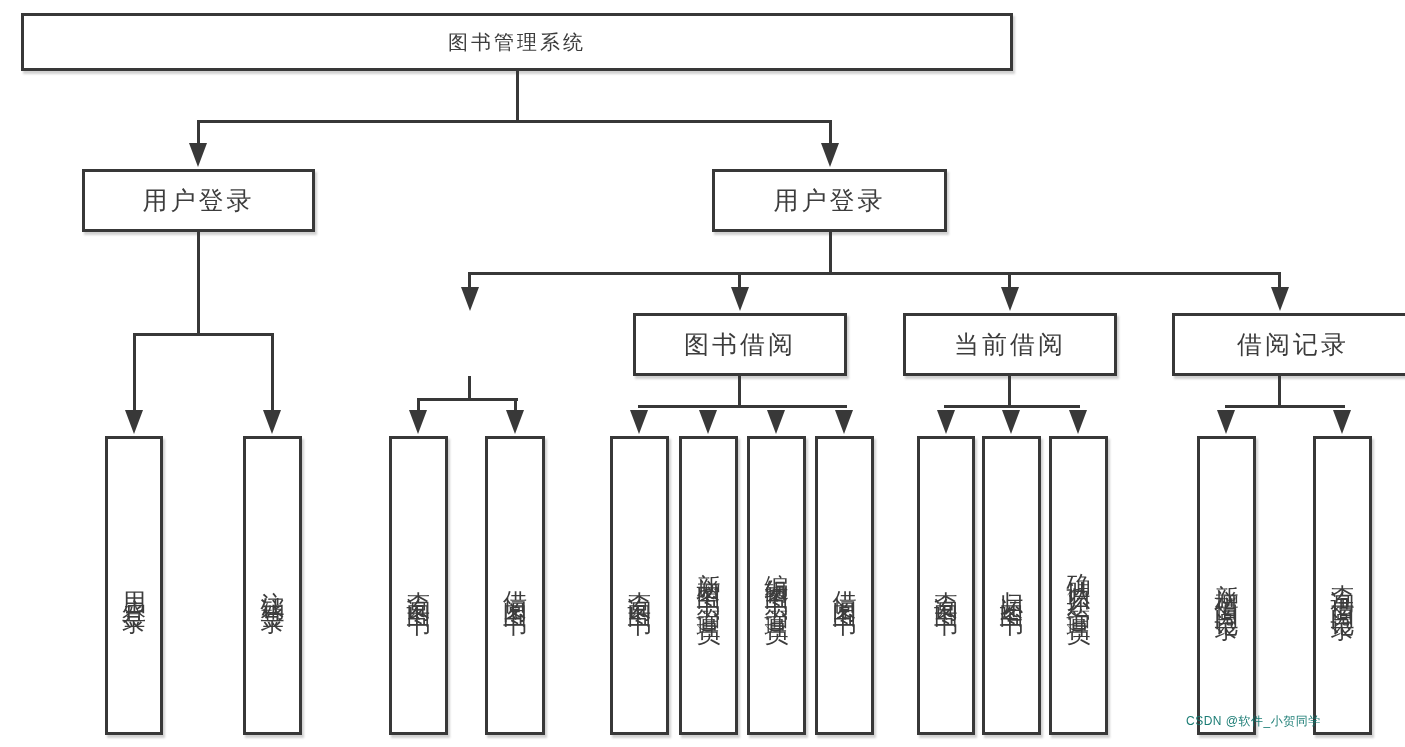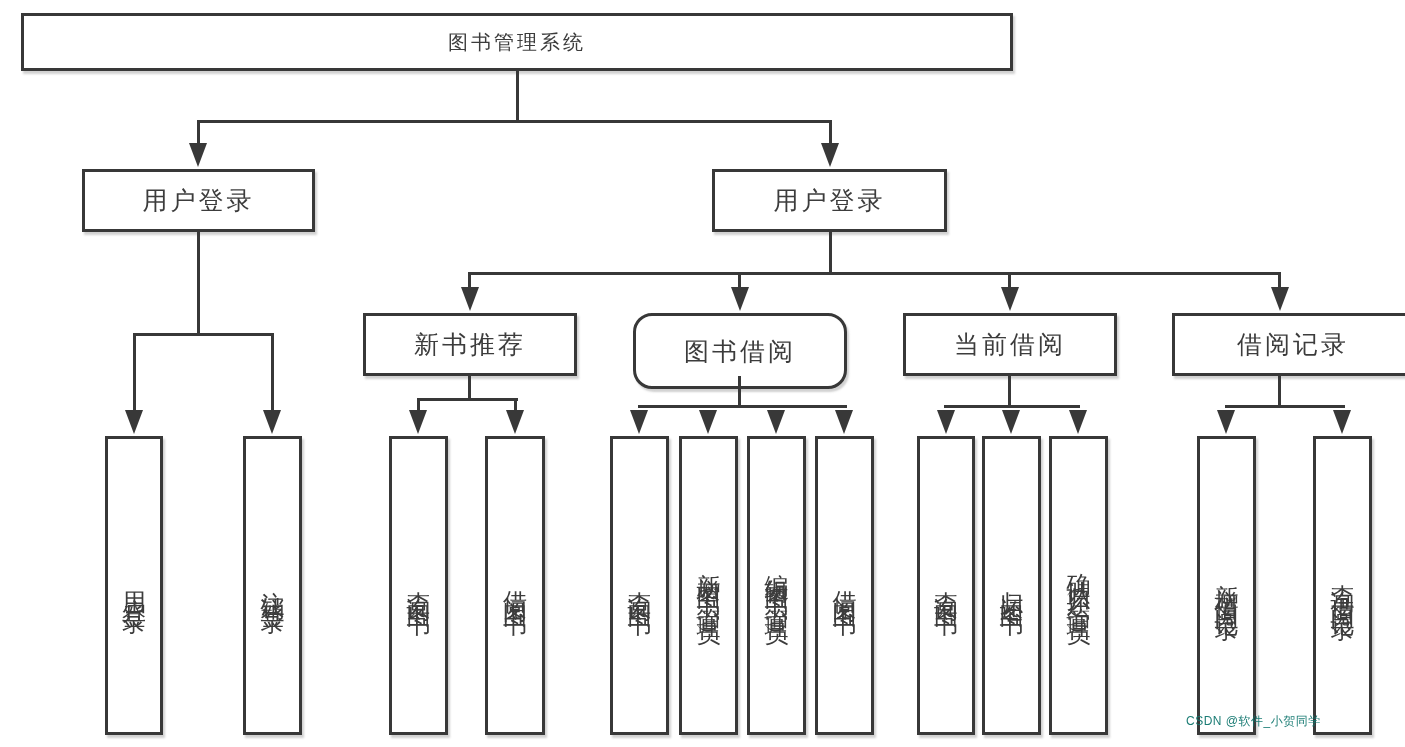--- a/index.html
+++ b/index.html
@@ -59,22 +59,21 @@
   <div class="hline" style="left:468px;top:272px;width:813px;height:3px;"></div>
   <div class="vline" style="left:468px;top:272px;width:3px;height:18px;"></div>
   <div class="vline" style="left:738px;top:272px;width:3px;height:18px;"></div>
   <div class="vline" style="left:1008px;top:272px;width:3px;height:18px;"></div>
   <div class="vline" style="left:1278px;top:272px;width:3px;height:18px;"></div>
   <div class="arrow" style="left:461px;top:287px;"></div>
   <div class="arrow" style="left:731px;top:287px;"></div>
   <div class="arrow" style="left:1001px;top:287px;"></div>
   <div class="arrow" style="left:1271px;top:287px;"></div>
 
-  <div class="box" style="left:363px;top:313px;width:214px;height:63px;">新书推荐</div>
-  <div class="box" style="left:633px;top:313px;width:214px;height:76px;border-radius:19px;">图书借阅</div>
+  <div class="box" style="left:633px;top:313px;width:214px;height:63px;">图书借阅</div>
   <div class="box" style="left:903px;top:313px;width:214px;height:63px;">当前借阅</div>
   <div class="box" style="left:1172px;top:313px;width:242px;height:63px;">借阅记录</div>
 
   <div class="vline" style="left:468px;top:376px;width:3px;height:25px;"></div>
   <div class="hline" style="left:417px;top:398px;width:101px;height:3px;"></div>
   <div class="vline" style="left:417px;top:398px;width:3px;height:16px;"></div>
   <div class="vline" style="left:514px;top:398px;width:3px;height:16px;"></div>
   <div class="arrow" style="left:409px;top:410px;"></div>
   <div class="arrow" style="left:506px;top:410px;"></div>
 

